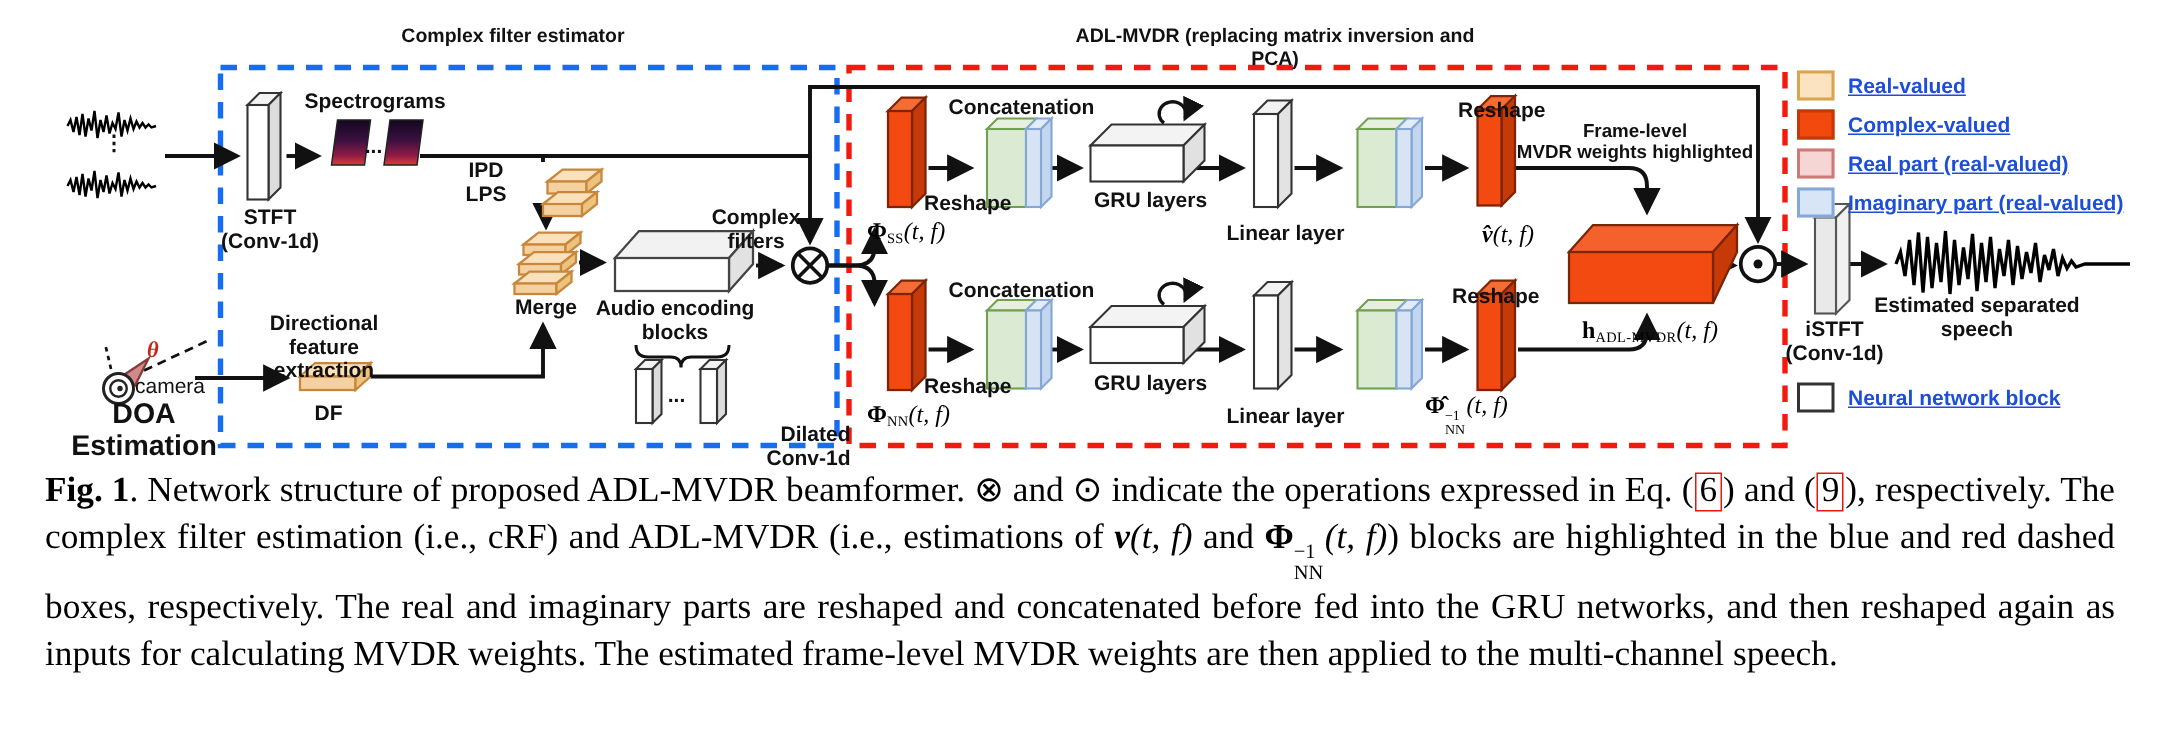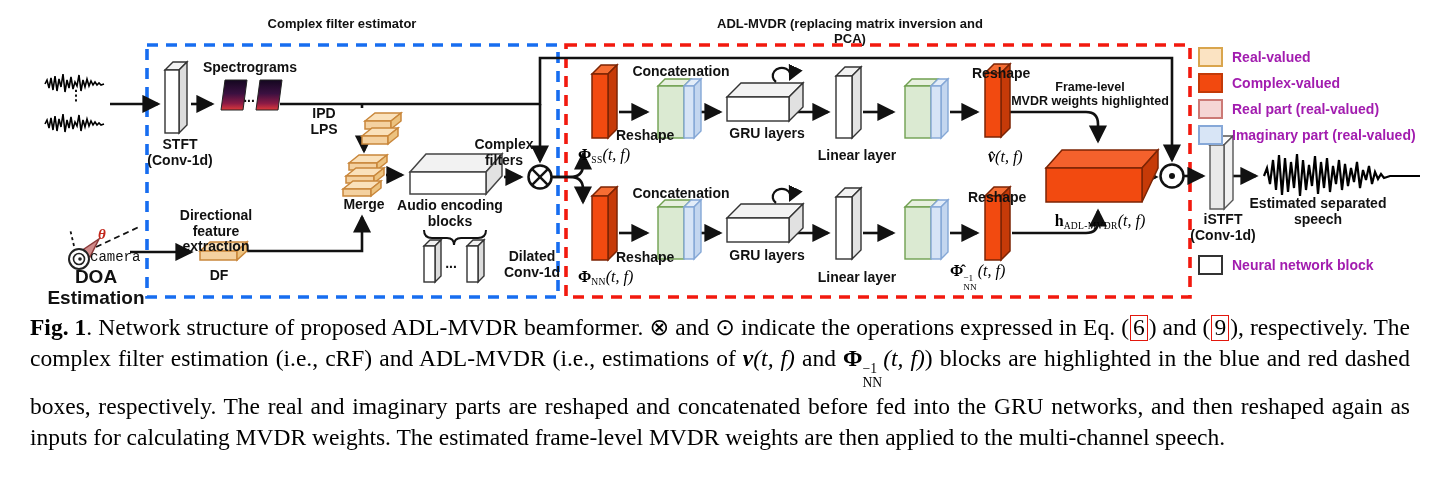--- a/index.html
+++ b/index.html
@@ -4,28 +4,28 @@
 <style>
   html,body{margin:0;padding:0;background:#ffffff;}
   #page{position:relative;width:1440px;height:493px;background:#ffffff;overflow:hidden;
         font-family:"Liberation Sans",sans-serif;}
   #diagram{position:absolute;left:0;top:0;width:1440px;height:318px;}
   #diagram svg{position:absolute;left:0;top:0;}
   .lbl{position:absolute;font:bold 14px/1.12 "Liberation Sans",sans-serif;color:#111;
        white-space:pre-line;text-align:center;}
   .lbl.sm{font-size:13px;}
   .lbl.xs{font-size:12.5px;}
-  .lbl.left{text-align:center;}
-  .lbl.reg{font-weight:normal;font-family:Liberation Mono, monospace;}
+  .lbl.left{text-align:right;margin-top:33px;}
+  .lbl.reg{font-weight:normal;}
   .mlbl{position:absolute;font:16px/1.1 "Liberation Serif",serif;color:#000;white-space:nowrap;}
   .theta{position:absolute;font:italic bold 15px "Liberation Serif",serif;color:#c3271b;}
   
   .lg-row{position:absolute;display:flex;align-items:center;gap:9px;}
   .lg-swatch{width:25px;height:20px;border:2px solid #999;box-sizing:border-box;flex:none;}
-  .lg-label{font:bold 14px "Liberation Sans",sans-serif;color:#a21caf;white-space:nowrap;}
+  .lg-label{font:bold 14px "Liberation Sans",sans-serif;color:#1d4ed8;white-space:nowrap;text-decoration:underline;}
   
   #caption{position:absolute;left:0;top:308px;width:1440px;box-sizing:border-box;
            padding:4px 30px 0 30px;}
   #caption p{margin:0;font:23.5px/31px "Liberation Serif",serif;color:#000;text-align:justify;}
   
   .seg-b{font-weight:bold;}
   .seg-bi{font-weight:bold;font-style:italic;}
   .seg-it{font-style:italic;}
   .seg-sub{font-size:0.6em;vertical-align:-0.32em;letter-spacing:0.3px;}
   .seg-ref{display:inline-block;border:1.8px solid #e2170d;padding:0 2px;line-height:1.02;margin:0 1px;}

